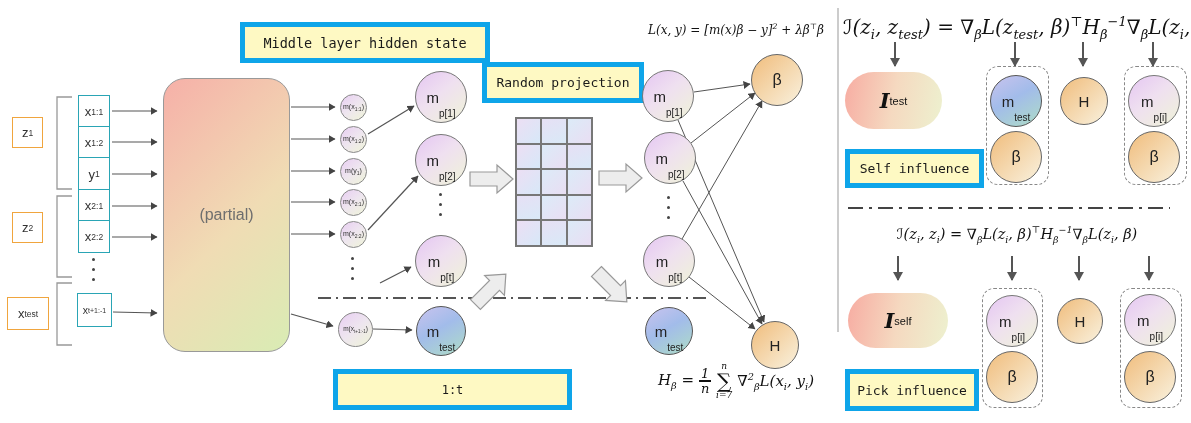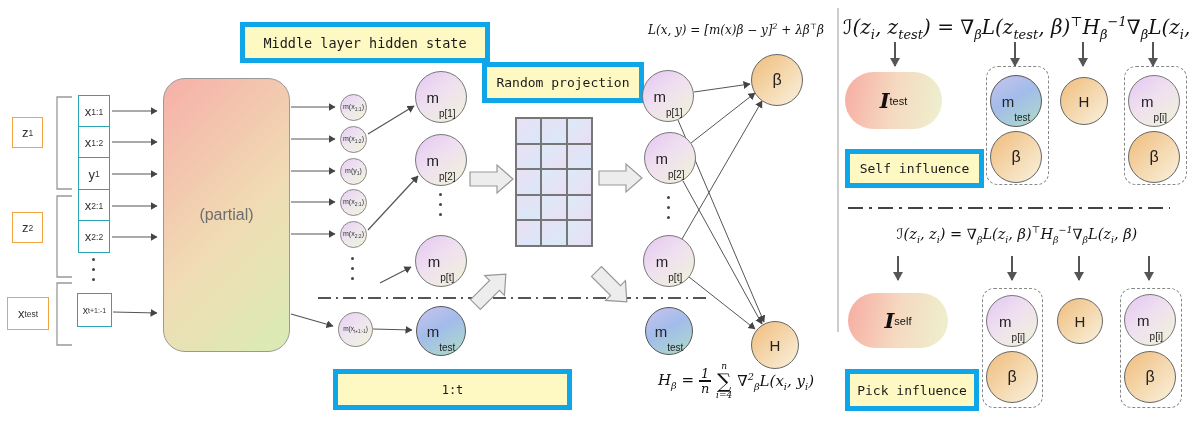--- a/index.html
+++ b/index.html
@@ -297,21 +297,21 @@
   <div class="eq hes" style="left:633px;top:362px;width:206px">
     <span><span>H</span><sub>β</sub><span> = </span></span>
     <span class="frac">
         <span>1</span>
         <span class="bar"></span>
         <span>n</span>
       </span>
     <span class="sum">
         <span class="slim">n</span>
         <span class="sig">∑</span>
-        <span class="slim">i=4</span>
+        <span class="slim">i=7</span>
       </span>
     <span><span>∇</span><sup>2</sup><sub>β</sub><span>L(x</span><sub>i</sub><span>, y</span><sub>i</sub><span>)</span></span>
   </div>
 
   <div class="eq" style="left:843px;top:14px;width:348px;font-size:20px"><span>ℐ(z</span><sub>i</sub><span>, z</span><sub>test</sub><span>) = ∇</span><sub>β</sub><span>L(z</span><sub>test</sub><span>, β)</span><sup>⊤</sup><span>H</span><sub>β</sub><sup>−1</sup><span>∇</span><sub>β</sub><span>L(z</span><sub>i</sub><span>, β)</span></div>
 
   <div class="blob" style="left:845px;top:72px;width:97px;height:57px">
     <span class="bi">I</span>
       <sub>test</sub>
   </div>

